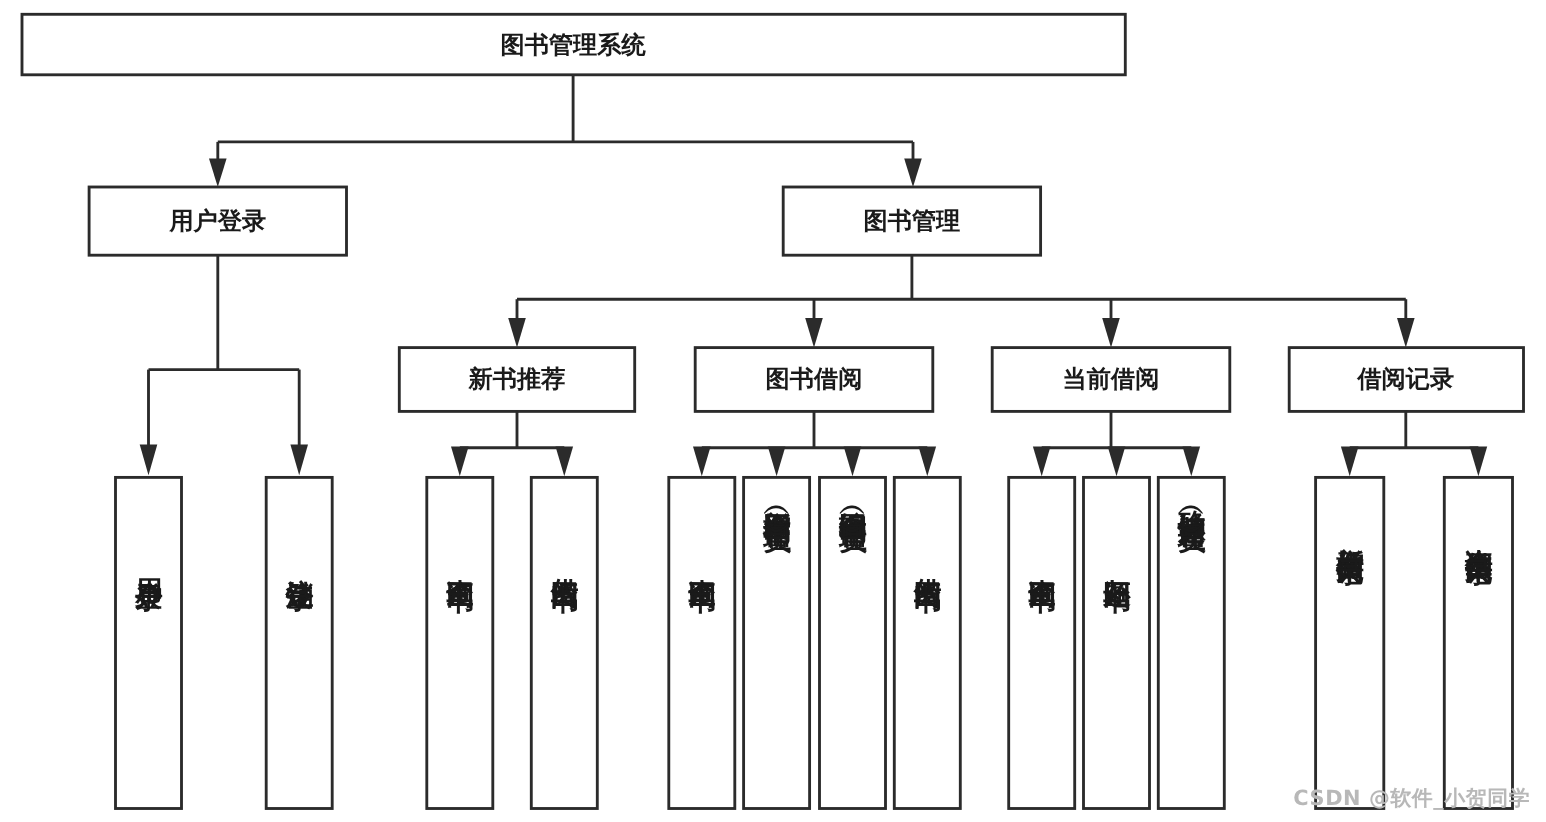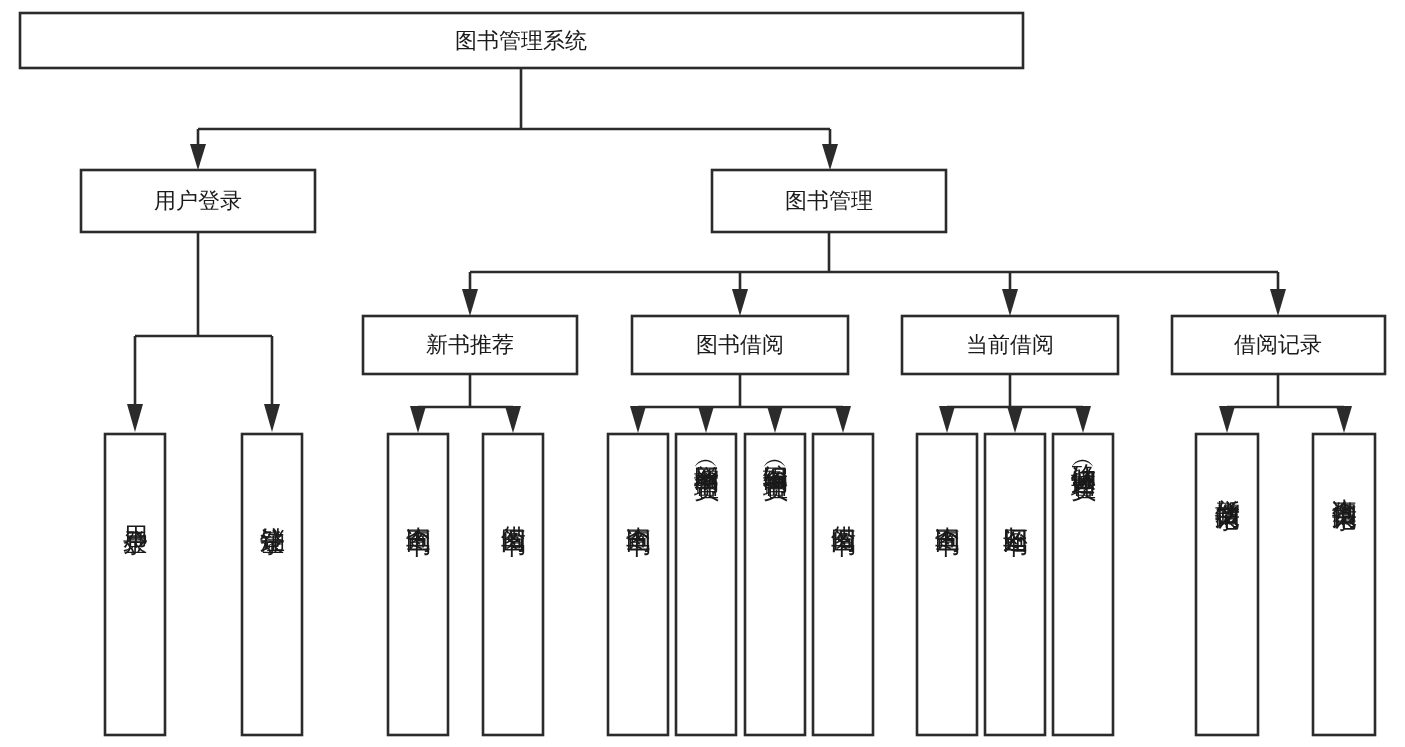--- a/index.html
+++ b/index.html
@@ -11,20 +11,21 @@
     width: 1405px;
     height: 747px;
     font-family: "DejaVu Sans", "Liberation Sans", sans-serif;
     overflow: hidden;
     position: relative;
   }
   #diagram-root {
     position: relative;
     width: 1405px;
     height: 747px;
+    font-weight: bold;
   }
   svg.flow {
     position: absolute;
     top: 0;
     left: 0;
     width: 1405px;
     height: 747px;
     display: block;
   }
   .node-rect {
@@ -252,14 +253,15 @@
     <span class="leaf-label" style="margin-top:10px;">确认归还（管理员）</span>
   </div>
 
   <div class="leaf-label-wrap" style="left:1196px; top:434px; width:62px; height:301px;">
     <span class="leaf-label" style="margin-top:44px;">新增借阅记录</span>
   </div>
   <div class="leaf-label-wrap" style="left:1313px; top:434px; width:62px; height:301px;">
     <span class="leaf-label" style="margin-top:44px;">查询借阅记录</span>
   </div>
 
+  <div class="watermark">CSDN @软件_小贺同学</div>
 
 </div>
 
 </body></html>

